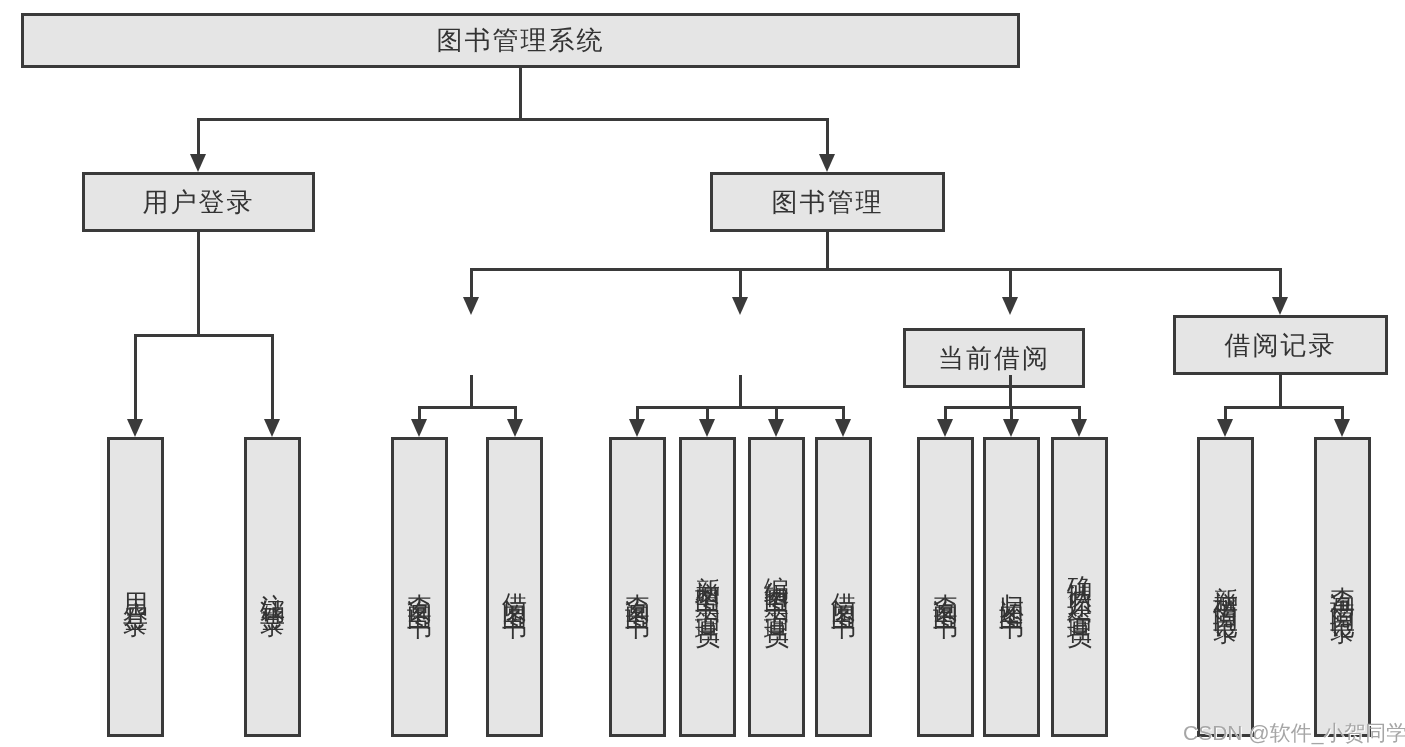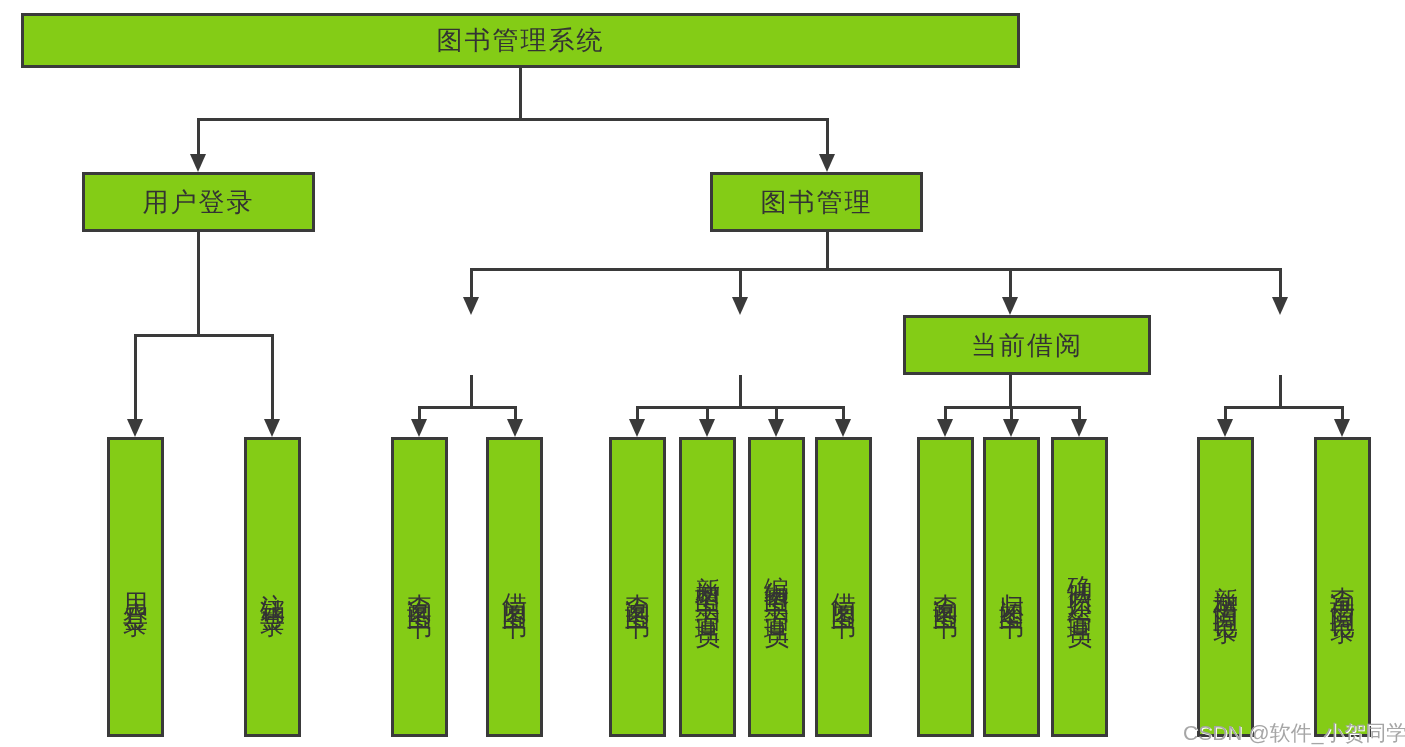--- a/index.html
+++ b/index.html
@@ -12,21 +12,21 @@
   body{background:var(--background);font-family:"Liberation Sans","DejaVu Sans",sans-serif;}
   .stage{
     position:relative;
     width:1405px;height:747px;
     background:var(--background);
     overflow:hidden;
   }
   .box{
     position:absolute;
     box-sizing:border-box;
-    background:#84cc16;
+    background:#e5e5e5;
     border:3px solid var(--line);
     display:flex;
     align-items:center;
     justify-content:center;
     color:var(--text);
   }
   .box.h span{
     font-size:26px;
     letter-spacing:2px;
     white-space:nowrap;
@@ -68,21 +68,21 @@
   <div class="vline" style="left:519px;top:68px;height:51px"></div>
   <div class="hline" style="left:197px;top:118px;width:631px"></div>
   <div class="vline" style="left:197px;top:118px;height:40px"></div>
   <div class="vline" style="left:826px;top:118px;height:40px"></div>
   <div class="arrow" style="left:190px;top:154px"></div>
   <div class="arrow" style="left:819px;top:154px"></div>
 
   <div class="box h" style="left:82px;top:172px;width:233px;height:60px">
     <span>用户登录</span>
   </div>
-  <div class="box h" style="left:710px;top:172px;width:213px;height:60px">
+  <div class="box h" style="left:710px;top:172px;width:235px;height:60px">
     <span>图书管理</span>
   </div>
 
   <div class="vline" style="left:197px;top:232px;height:104px"></div>
   <div class="hline" style="left:134px;top:334px;width:140px"></div>
   <div class="vline" style="left:134px;top:334px;height:88px"></div>
   <div class="vline" style="left:271px;top:334px;height:88px"></div>
   <div class="arrow" style="left:127px;top:419px"></div>
   <div class="arrow" style="left:264px;top:419px"></div>
 
@@ -90,22 +90,25 @@
   <div class="hline" style="left:470px;top:268px;width:811px"></div>
   <div class="vline" style="left:470px;top:268px;height:32px"></div>
   <div class="vline" style="left:739px;top:268px;height:32px"></div>
   <div class="vline" style="left:1009px;top:268px;height:32px"></div>
   <div class="vline" style="left:1279px;top:268px;height:32px"></div>
   <div class="arrow" style="left:463px;top:297px"></div>
   <div class="arrow" style="left:732px;top:297px"></div>
   <div class="arrow" style="left:1002px;top:297px"></div>
   <div class="arrow" style="left:1272px;top:297px"></div>
 
-  <div class="box h" style="left:903px;top:315px;width:248px;height:60px">
+  <div class="box h" style="left:903px;top:328px;width:182px;height:60px">
     <span>当前借阅</span>
+  </div>
+  <div class="box h" style="left:1173px;top:315px;width:215px;height:60px">
+    <span>借阅记录</span>
   </div>
 
   <div class="vline" style="left:470px;top:375px;height:33px"></div>
   <div class="hline" style="left:418px;top:406px;width:99px"></div>
   <div class="vline" style="left:418px;top:406px;height:16px"></div>
   <div class="vline" style="left:514px;top:406px;height:16px"></div>
   <div class="arrow" style="left:411px;top:419px"></div>
   <div class="arrow" style="left:507px;top:419px"></div>
 
   <div class="vline" style="left:739px;top:375px;height:33px"></div>

